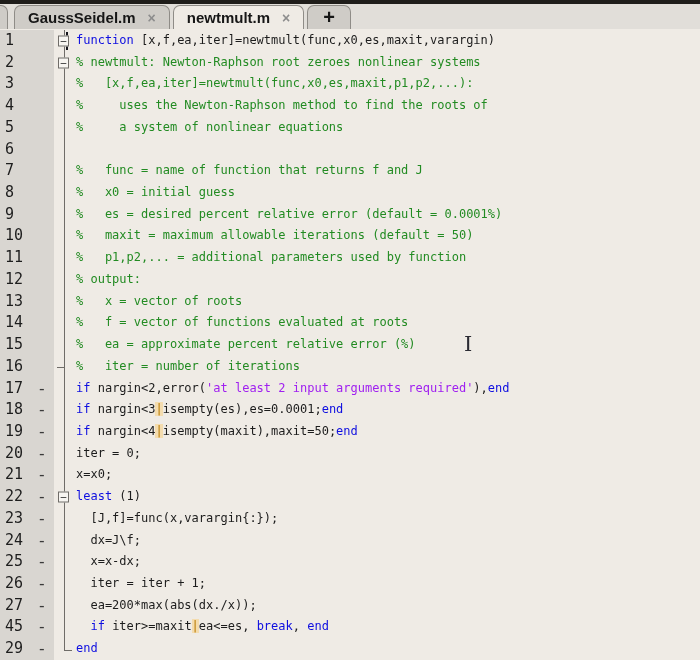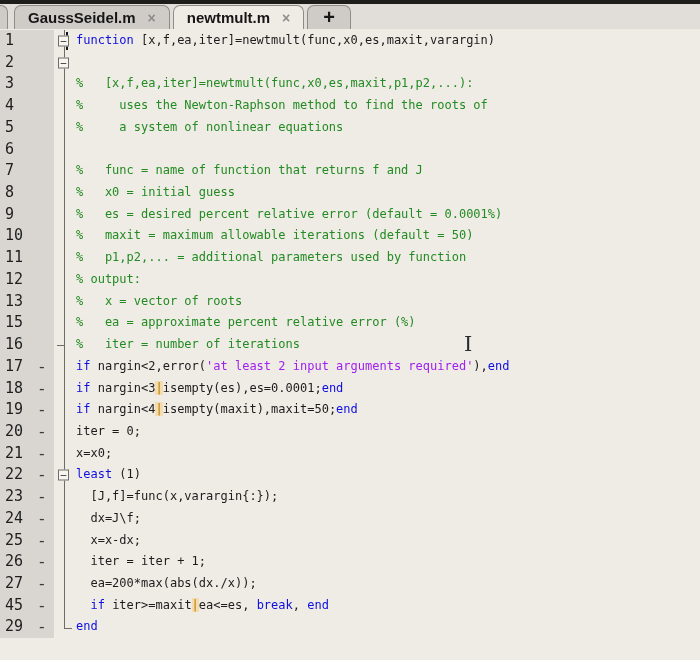--- a/index.html
+++ b/index.html
@@ -114,20 +114,21 @@
             <span class="foldbox">−</span>
           </span>
     <span class="code"><span class="seg-kw">function</span><span class="seg-txt"> [x,f,ea,iter]=newtmult(func,x0,es,maxit,varargin)</span></span>
   </div>
         <div class="row">
     <span class="gut">2</span>
     <span class="bp"></span>
     <span class="fold fold-box">
             <span class="foldbox">−</span>
           </span>
+    <span class="code"><span class="seg-cm">% newtmult: Newton-Raphson root zeroes nonlinear systems</span></span>
   </div>
         <div class="row">
     <span class="gut">3</span>
     <span class="bp"></span>
     <span class="fold fold-line"></span>
     <span class="code"><span class="seg-cm">%   [x,f,ea,iter]=newtmult(func,x0,es,maxit,p1,p2,...):</span></span>
   </div>
         <div class="row">
     <span class="gut">4</span>
     <span class="bp"></span>
@@ -179,20 +180,26 @@
     <span class="gut">12</span>
     <span class="bp"></span>
     <span class="fold fold-line"></span>
     <span class="code"><span class="seg-cm">% output:</span></span>
   </div>
         <div class="row">
     <span class="gut">13</span>
     <span class="bp"></span>
     <span class="fold fold-line"></span>
     <span class="code"><span class="seg-cm">%   x = vector of roots</span></span>
+  </div>
+        <div class="row">
+    <span class="gut">14</span>
+    <span class="bp"></span>
+    <span class="fold fold-line"></span>
+    <span class="code"><span class="seg-cm">%   f = vector of functions evaluated at roots</span></span>
   </div>
         <div class="row">
     <span class="gut">15</span>
     <span class="bp"></span>
     <span class="fold fold-line"></span>
     <span class="code"><span class="seg-cm">%   ea = approximate percent relative error (%)</span></span>
   </div>
         <div class="row">
     <span class="gut">16</span>
     <span class="bp"></span>

